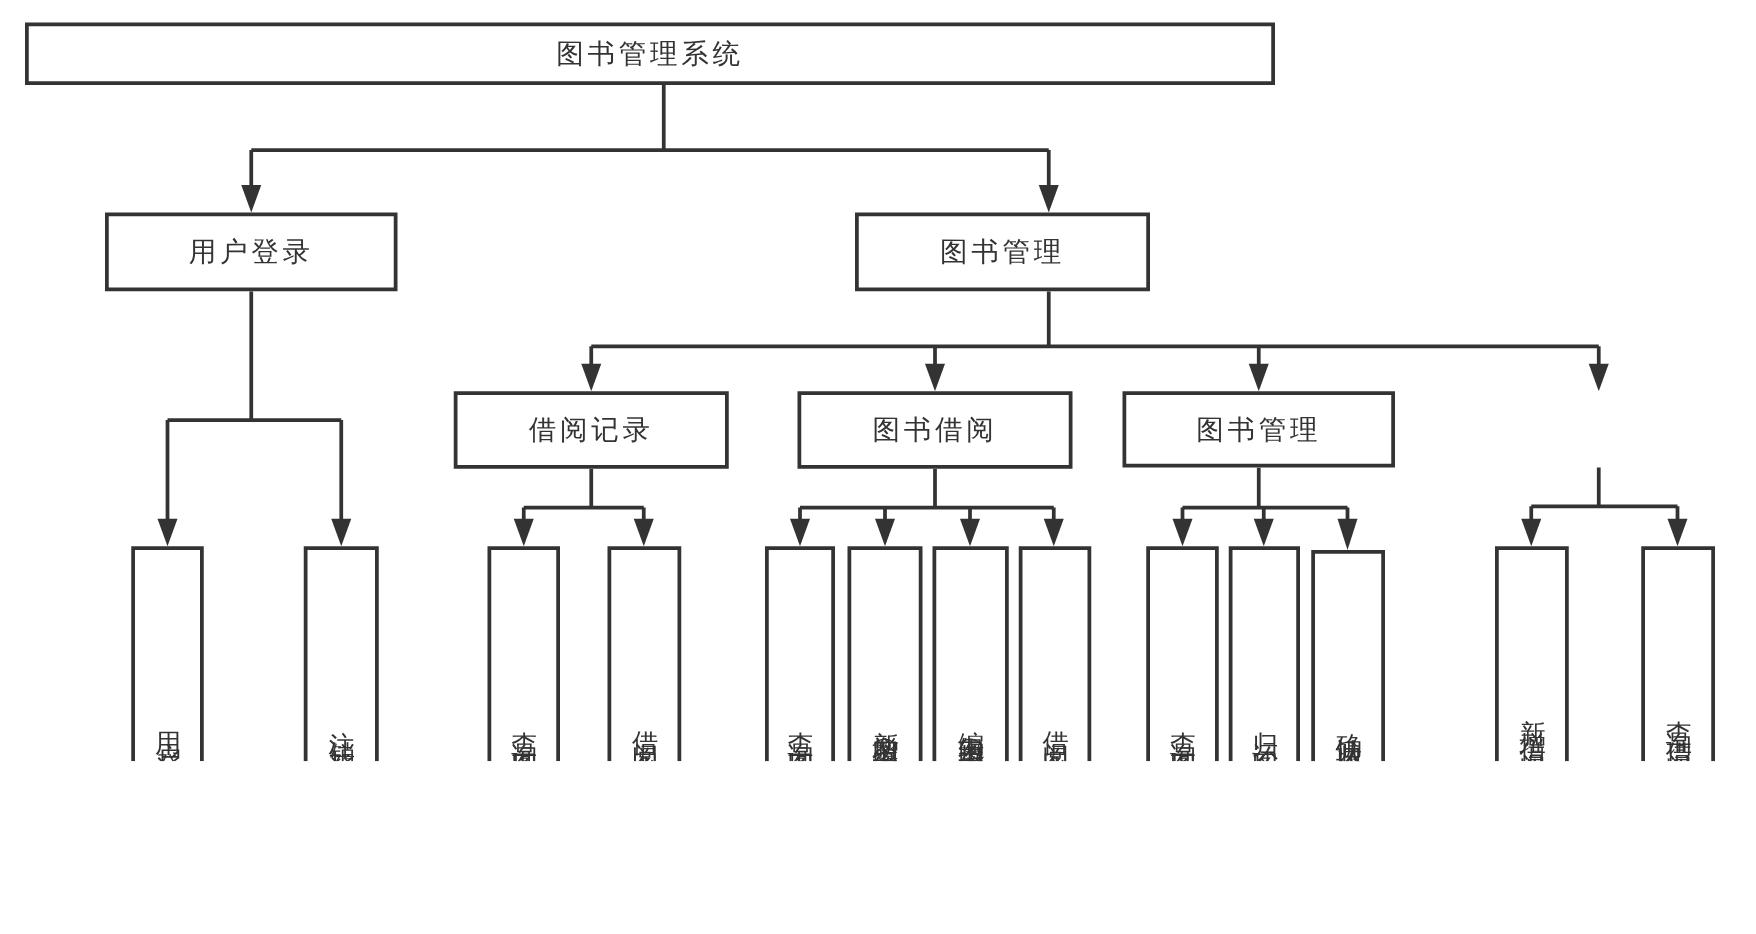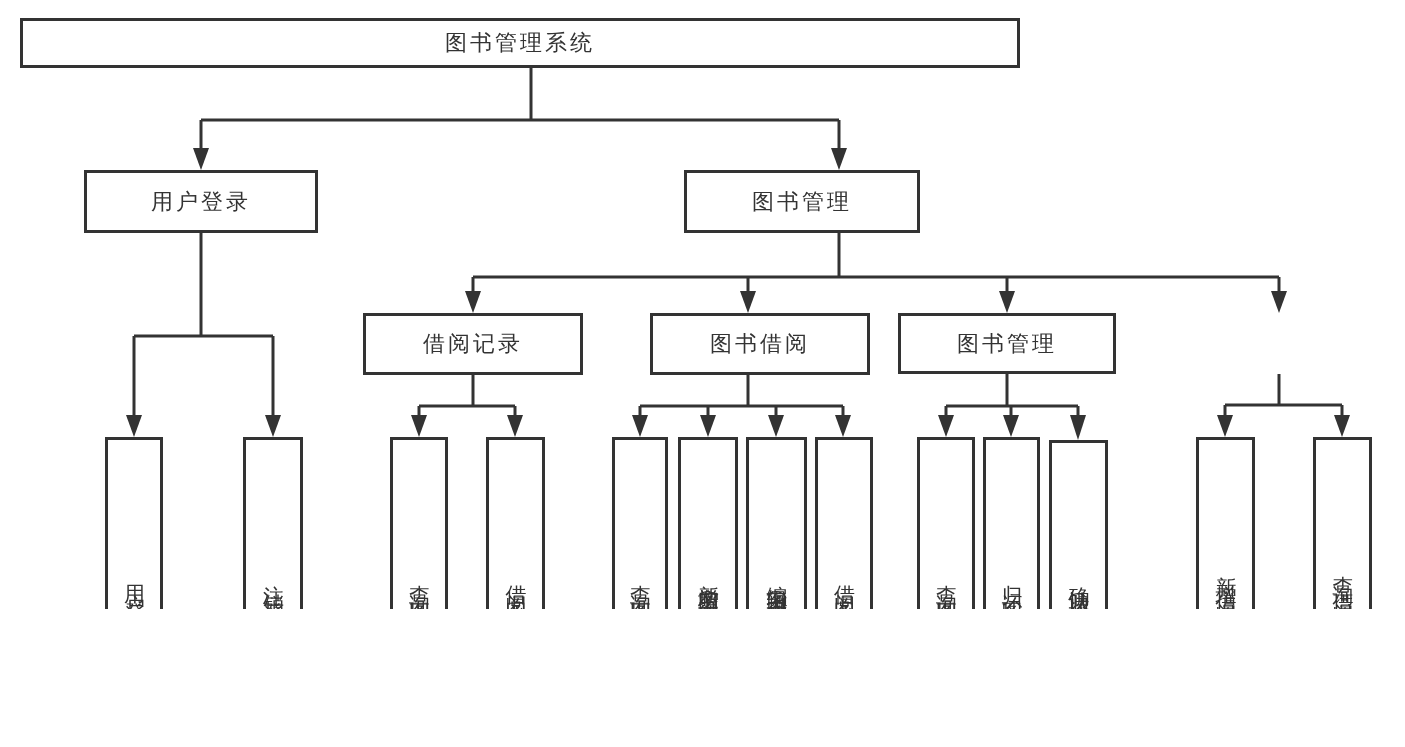--- a/index.html
+++ b/index.html
@@ -122,21 +122,21 @@
       <polygon points="1334,415 1350,415 1342,437"></polygon>
     </g>
   </svg>
 
   <div class="node h" style="left:20px; top:18px; width:1000px; height:50px;">图书管理系统</div>
 
   <div class="node h" style="left:84px; top:170px; width:234px; height:63px;">用户登录</div>
   <div class="node h" style="left:684px; top:170px; width:236px; height:63px;text-align:center;">图书管理</div>
 
   <div class="node h" style="left:363px; top:313px; width:220px; height:62px;">借阅记录</div>
-  <div class="node h" style="left:638px; top:313px; width:220px; height:62px;margin-left:12px;">图书借阅</div>
+  <div class="node h" style="left:638px; top:313px; width:220px; height:62px;">图书借阅</div>
   <div class="node h" style="left:898px; top:313px; width:218px; height:61px;">图书管理</div>
 
   <div class="node leaf" style="left:105px; top:437px; width:58px; height:298px;">
     <span>用户登录</span>
   </div>
   <div class="node leaf" style="left:243px; top:437px; width:60px; height:298px;">
     <span>注销登录</span>
   </div>
 
   <div class="node leaf" style="left:390px; top:437px; width:58px; height:298px;">

